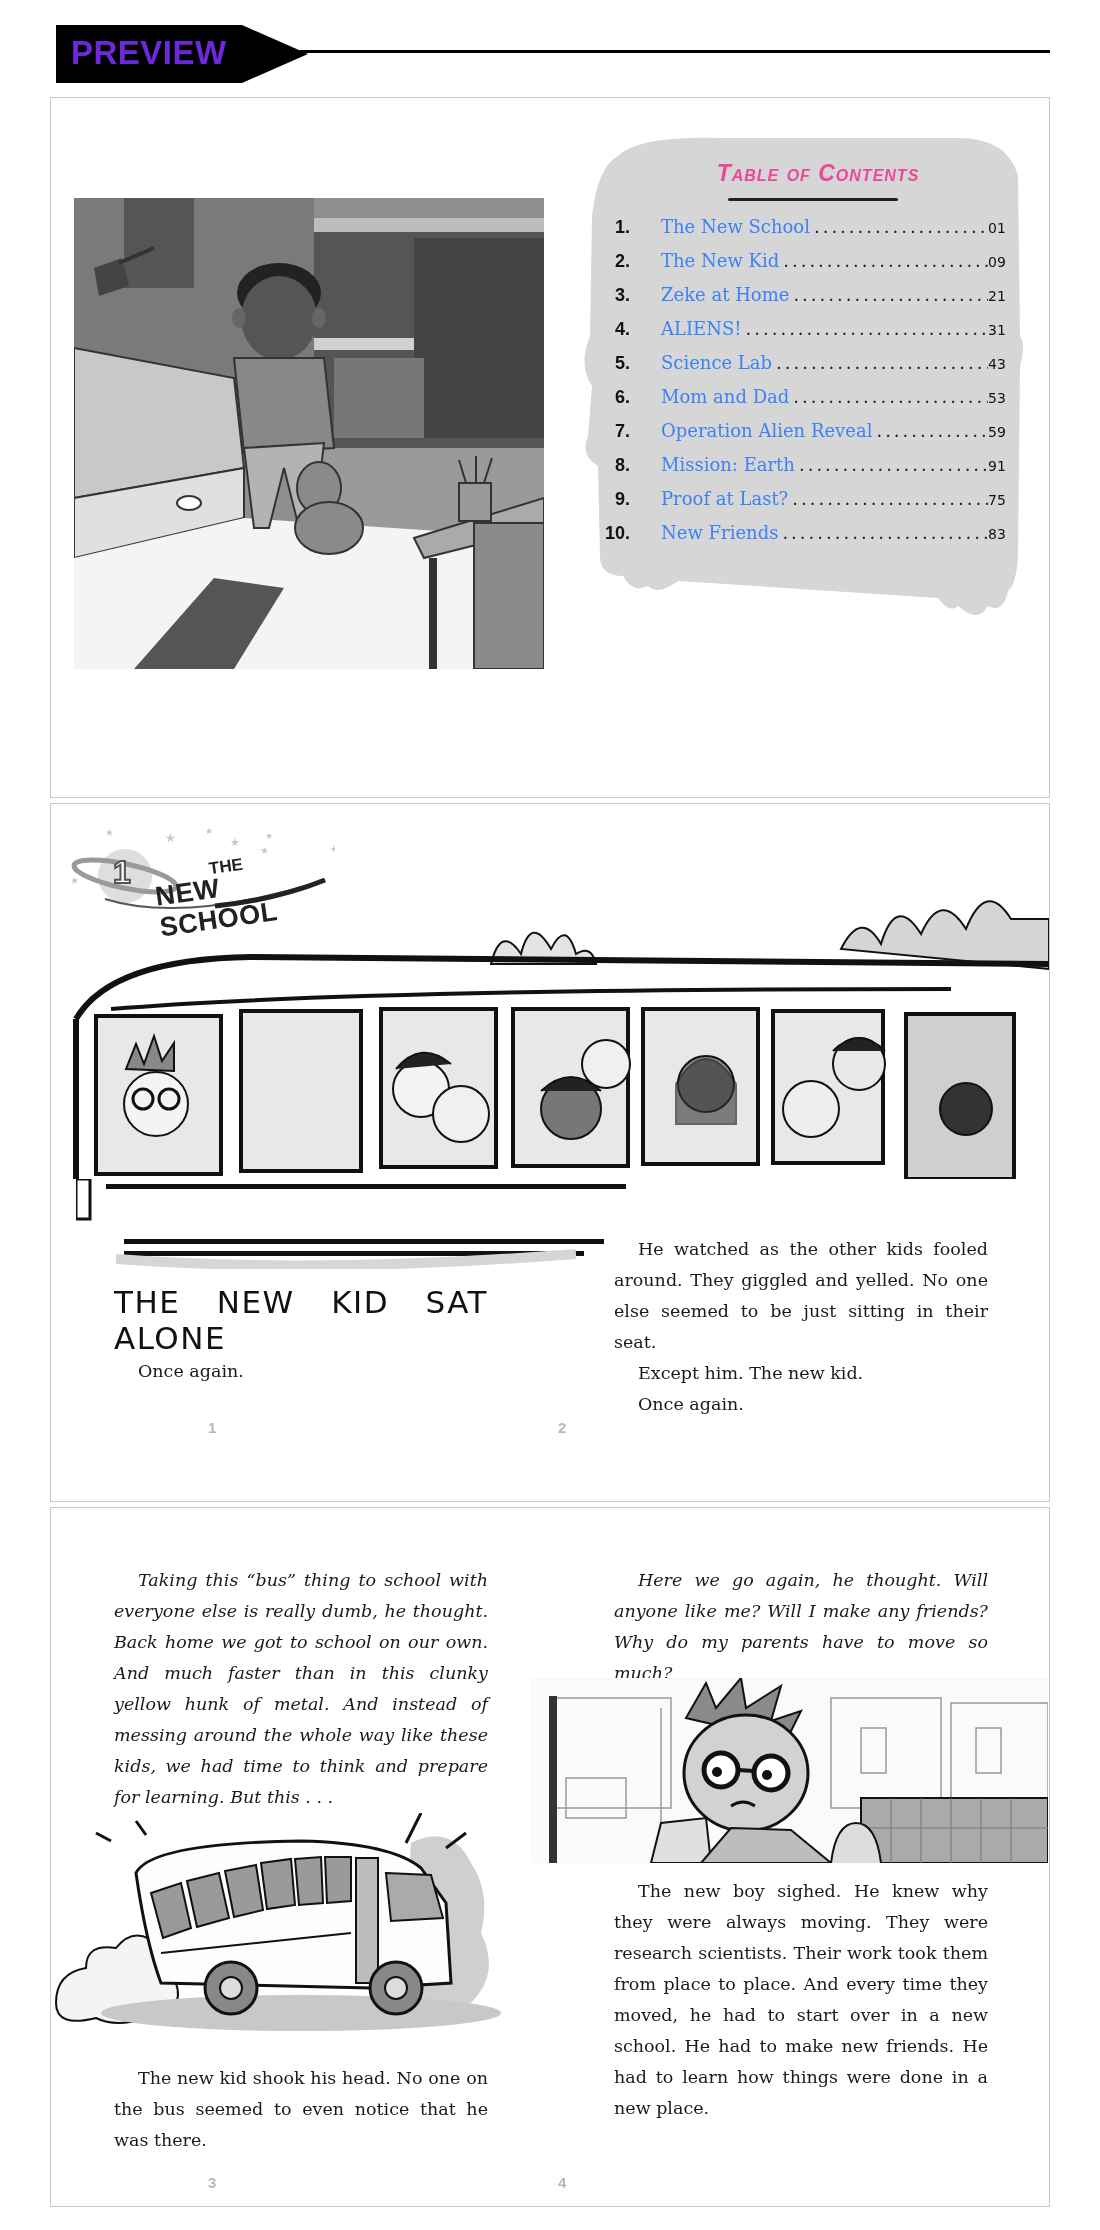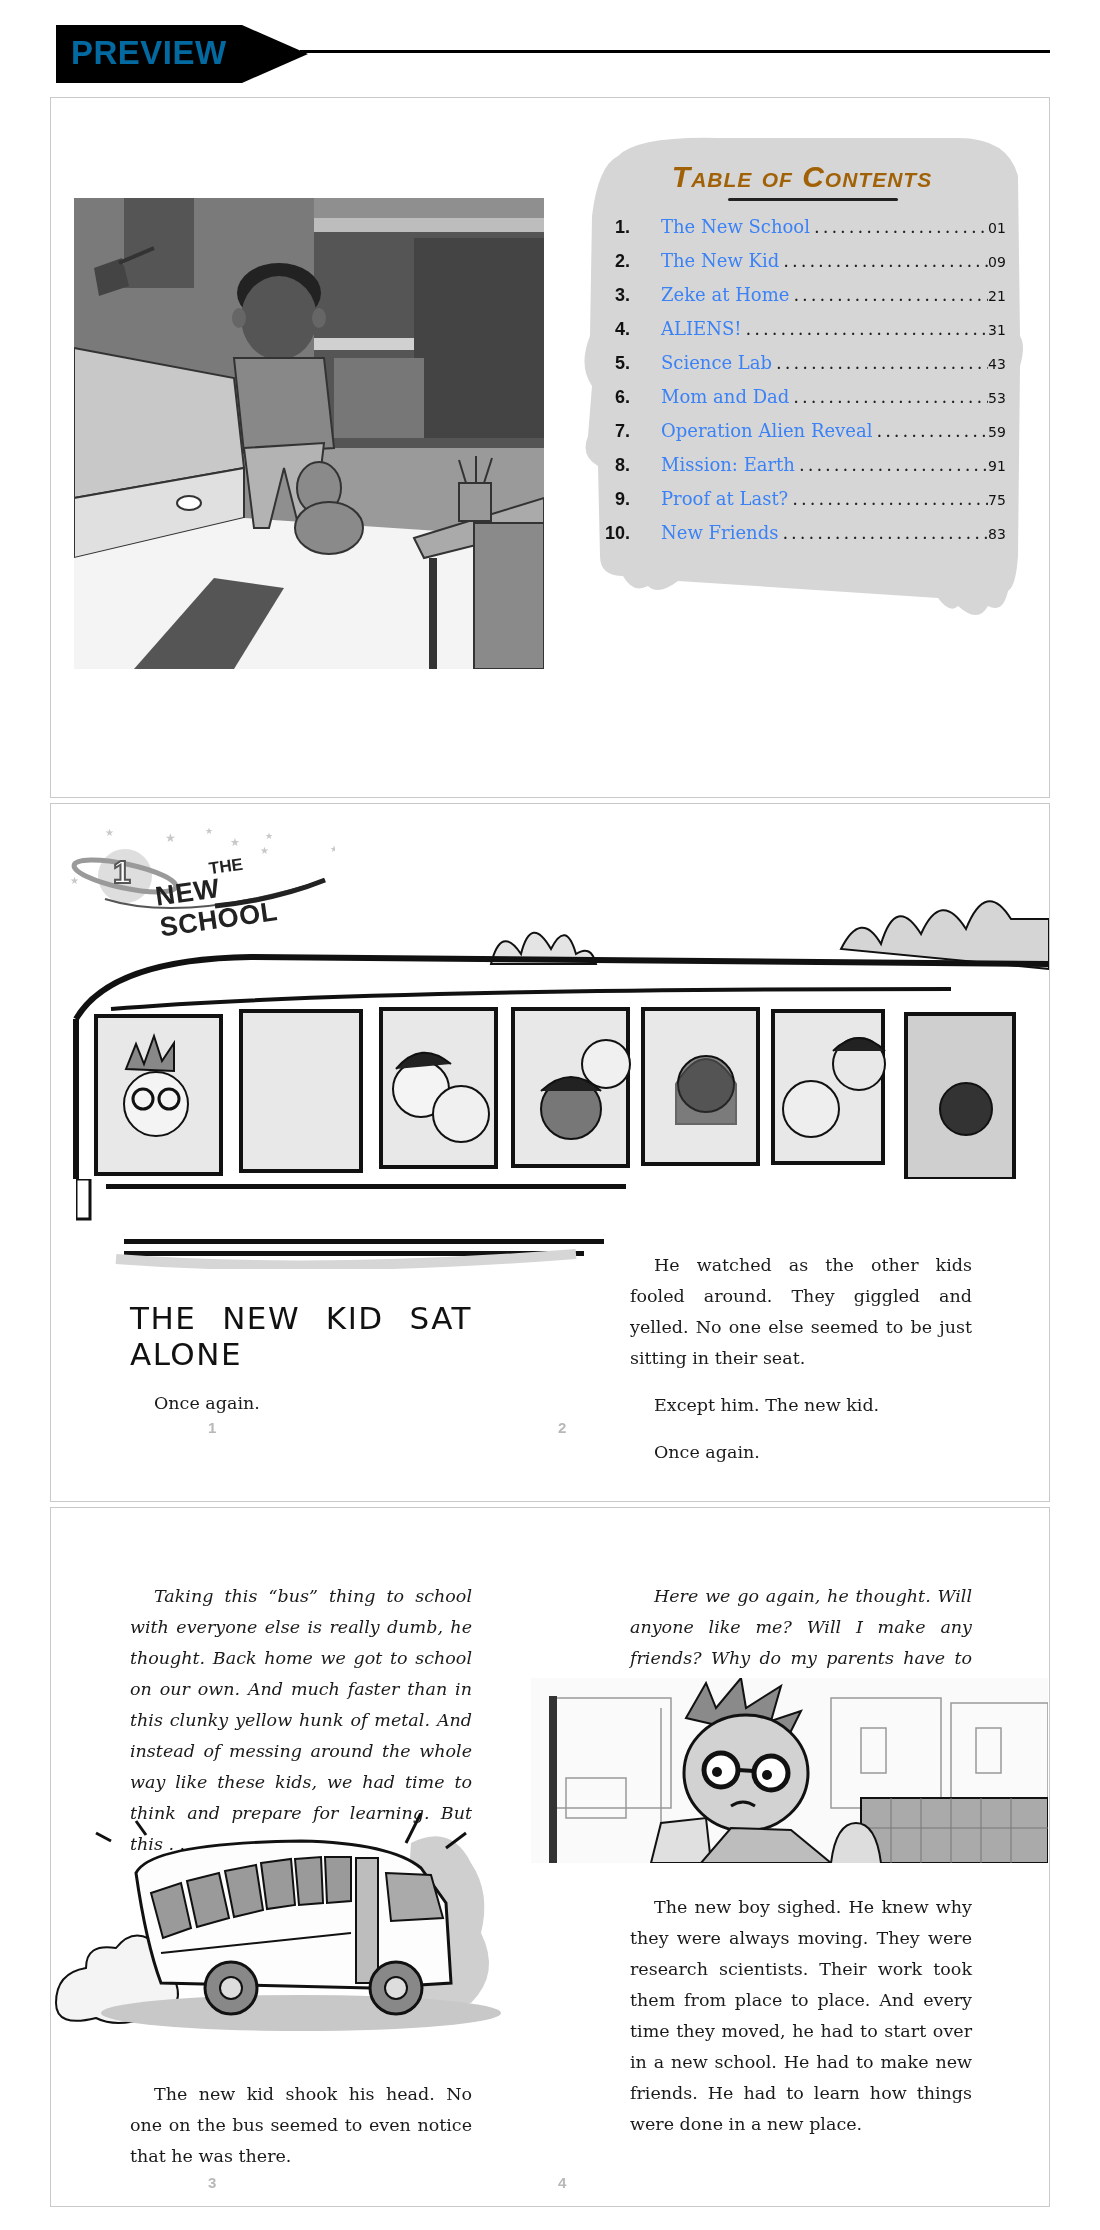--- a/index.html
+++ b/index.html
@@ -2,51 +2,51 @@
 <html><head>
 <meta charset="utf-8">
 <style>
   html, body { margin:0; padding:0; background:#ffffff; }
   body { width:1100px; height:2230px; position:relative; overflow:hidden; font-family:"DejaVu Serif", serif; color:#1a1a1a; }
   .abs { position:absolute; }
 
   
   .banner { left:56px; top:25px; width:252px; height:58px; }
   .banner svg { position:absolute; left:0; top:0; }
-  .banner-label { position:absolute; left:15px; top:9px; font-family:"Liberation Sans", sans-serif; font-weight:bold; font-size:33px; color:#0369a1; letter-spacing:0.5px; }
+  .banner-label { position:absolute; left:15px; top:9px; font-family:"Liberation Sans", sans-serif; font-weight:bold; font-size:33px; color:#6d28d9; letter-spacing:0.5px; }
   .banner-rule { left:300px; top:50px; width:750px; height:3px; background:#000; }
 
   
   .panel { position:absolute; left:50px; width:998px; border:1px solid #c9c9c9; background:#fff; }
   #p1 { top:97px; height:699px; }
   #p2 { top:803px; height:697px; }
   #p3 { top:1507px; height:698px; }
 
   
   .illus { position:absolute; overflow:hidden; }
 
   
   .toc-blob { left:527px; top:38px; width:448px; height:490px; }
-  .toc-title { position:absolute; left:0; width:100%; top:24px; text-align:center; font-family:"Liberation Sans", sans-serif; font-weight:bold; font-style:italic; font-size:30px; letter-spacing:1px; color:#a16207; font-variant:small-caps; }
+  .toc-title { position:absolute; left:16px; width:100%; top:24px; text-align:center; font-family:"Liberation Sans", sans-serif; font-weight:bold; font-style:italic; font-size:23px; letter-spacing:1px; color:#ec4899; font-variant:small-caps; }
   .toc-underline { position:absolute; left:150px; top:62px; width:170px; height:3px; background:#222; border-radius:2px; }
   .toc-list { position:absolute; left:0; top:80px; width:100%; }
   .toc-row { position:absolute; left:0; width:100%; height:30px; font-size:19px; display:flex; align-items:baseline; }
   .toc-num { width:52px; text-align:right; font-family:"Liberation Sans", sans-serif; font-weight:bold; font-size:18px; color:#111; padding-right:6px; }
   .toc-title-text { white-space:nowrap; font-family:"DejaVu Serif", serif; font-size:18px; color:#3b82f6;margin-left:25px; }
   .toc-dots { flex:1; overflow:hidden; white-space:nowrap; font-size:18px; color:#222; letter-spacing:3px; padding:0 4px; }
   .toc-page { width:38px; text-align:left; font-family:"DejaVu Sans", sans-serif; font-size:14px; color:#111; }
 
   
   .chapter-head { left:14px; top:20px; width:260px; height:80px; }
   .chapter-name-1 { position:absolute; left:144px; top:33px; font-family:"Liberation Sans", sans-serif; font-weight:bold; font-size:17px; color:#222; transform:rotate(-8deg); }
   .chapter-name-2 { position:absolute; left:92px; top:46px; font-family:"Liberation Sans", sans-serif; font-weight:bold; font-size:27px; color:#222; transform:rotate(-8deg); letter-spacing:0.5px; }
 
   
   .body-text { position:absolute; font-family:"DejaVu Serif", serif; font-size:17.5px; line-height:31px; color:#1a1a1a; text-align:justify; }
-  .body-text p { margin:16px; }
+  .body-text p { margin:0; }
   .indent { text-indent:24px; }
   .italic { font-style:italic; }
   .lead { font-family:"DejaVu Sans", sans-serif; font-size:31px; letter-spacing:1.5px; line-height:36px; color:#111; font-weight:normal; }
   .page-num { position:absolute; font-family:"Liberation Sans", sans-serif; font-weight:bold; font-size:15px; color:#b8b8b8; }
 </style>
 </head>
 <body>
 
 <div class="abs banner">
   <svg width="252" height="58">

